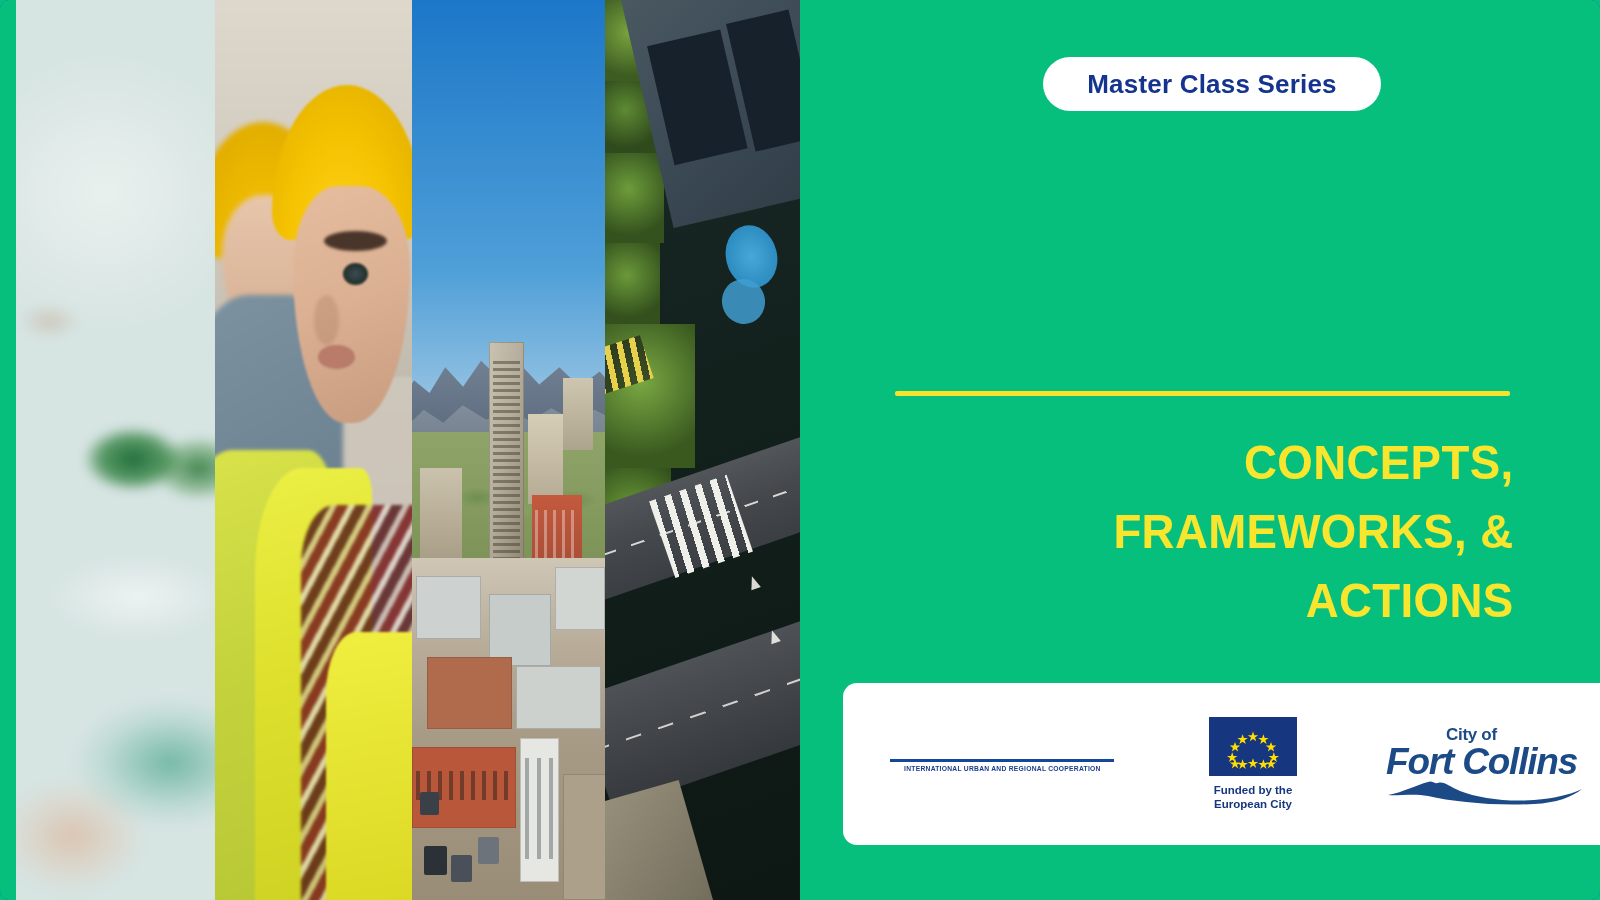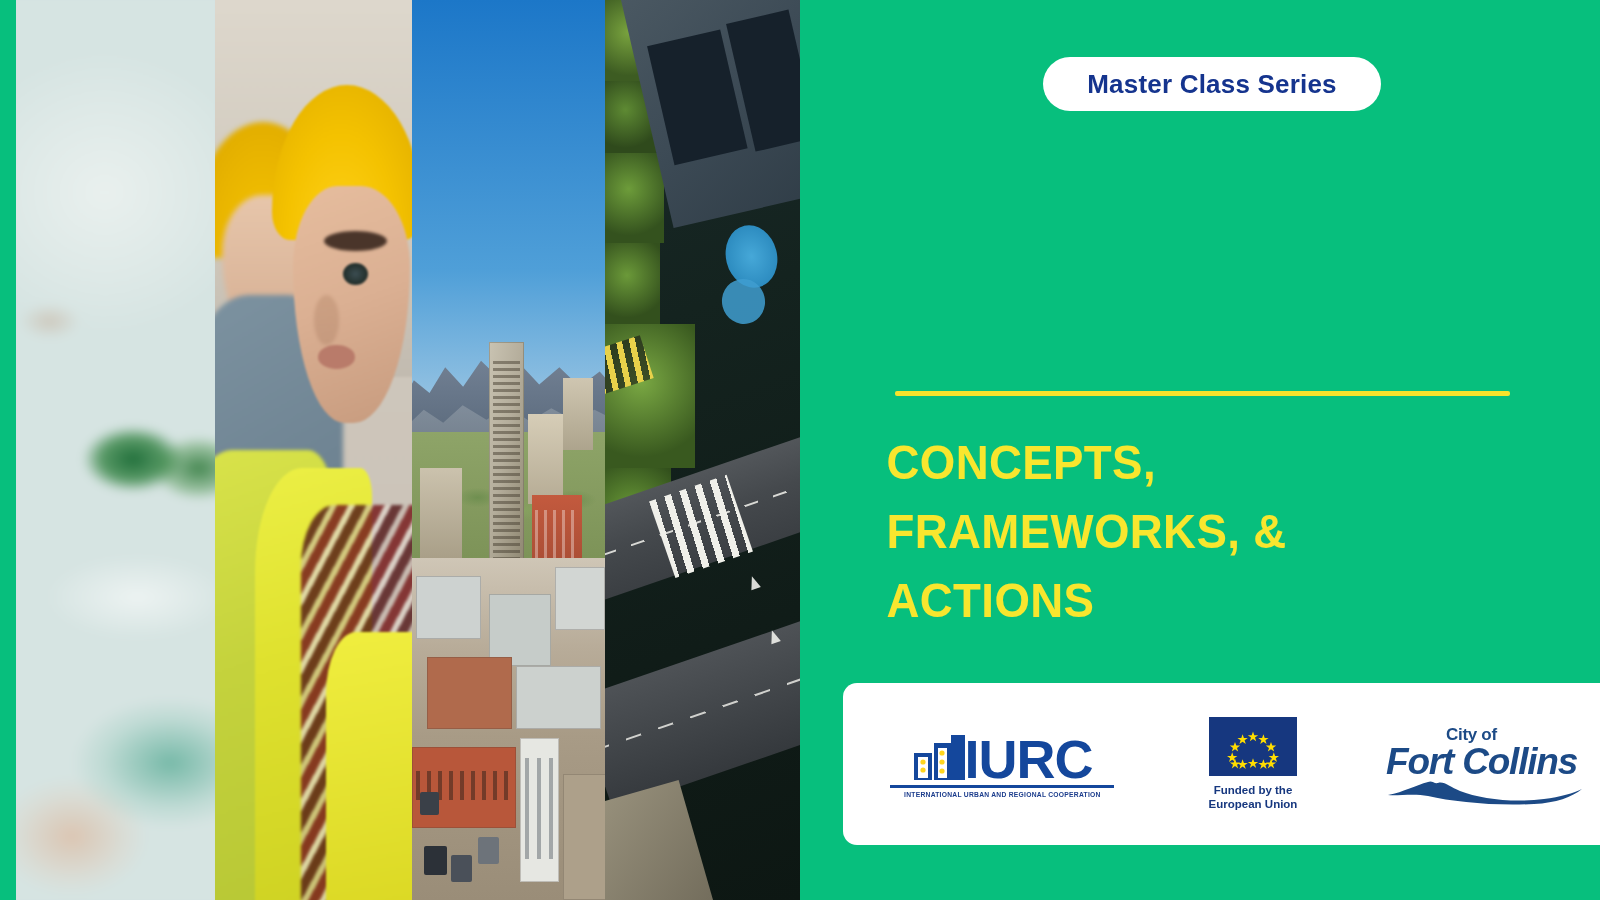--- a/index.html
+++ b/index.html
@@ -1,21 +1,21 @@
 <!DOCTYPE html>
 <html><head>
 <meta charset="utf-8">
 <style>
   * { margin:0; padding:0; box-sizing:border-box; }
   html, body { width:1600px; height:900px; overflow:hidden; }
   body {
     font-family:"Liberation Sans", sans-serif;
     background:#07bf7d;
   }
-  .poster { position:relative; width:1600px; height:900px; overflow:hidden; background:#1d4ed8; }
+  .poster { position:relative; width:1600px; height:900px; overflow:hidden; background:#1d4ed8;border-radius:9px; }
 
   
   .strips { position:absolute; left:0; top:0; width:800px; height:900px; display:flex; }
   .strip { position:relative; height:100%; overflow:hidden; }
   .strip-edge { width:16px; background:#07bf7d; }
   .s1 { width:199px; }
   .s2 { width:197px; }
   .s3 { width:193px; }
   .s4 { width:195px; }
 
@@ -175,21 +175,21 @@
 
   .title { position:absolute; left:870px; top:155px; width:660px; text-align:center; }
   .title-line {
     color:#ffffff; font-weight:bold; font-size:50px; line-height:66px;
     letter-spacing:.5px; text-transform:uppercase;
     transform:scaleX(.93); transform-origin:center;
   }
 
   .divider { position:absolute; left:895px; top:391px; width:615px; height:5px; background:#f7e32b; border-radius:2px; }
 
-  .subtitle { position:absolute; left:870px; top:428px; width:660px; text-align:left; }
+  .subtitle { position:absolute; left:870px; top:428px; width:660px; text-align:right; }
   .subtitle-line {
     color:#f8e62e; font-weight:bold; font-size:48px; line-height:69px;
     letter-spacing:.4px; text-transform:uppercase;
     transform:scaleX(.95); transform-origin:center;
   }
 
   
   .logobar {
     position:absolute; left:843px; top:683px; width:775px; height:162px;
     background:#ffffff; border-radius:14px;
@@ -315,35 +315,20 @@
   <div class="subtitle">
     <div class="subtitle-line">CONCEPTS,</div>
     <div class="subtitle-line">FRAMEWORKS, &amp;</div>
     <div class="subtitle-line">ACTIONS</div>
   </div>
 
   <div class="logobar">
 
     <div class="logo-slot slot-iurc">
       <div class="iurc-wrap">
-        <div class="iurc-main">
-          <svg class="iurc-mark" viewBox="0 0 56 52">
-            <rect x="2" y="22" width="18" height="27" fill="#14479c"></rect>
-            <rect x="6" y="26" width="10" height="21" fill="#ffffff"></rect>
-            <rect x="22" y="12" width="17" height="37" fill="#14479c"></rect>
-            <rect x="26" y="17" width="9" height="30" fill="#ffffff"></rect>
-            <rect x="39" y="4" width="14" height="45" fill="#14479c"></rect>
-            <circle cx="11" cy="31" r="2.6" fill="#ffd61f"></circle>
-            <circle cx="11" cy="39" r="2.6" fill="#ffd61f"></circle>
-            <circle cx="30" cy="22" r="2.6" fill="#ffd61f"></circle>
-            <circle cx="30" cy="31" r="2.6" fill="#ffd61f"></circle>
-            <circle cx="30" cy="40" r="2.6" fill="#ffd61f"></circle>
-          </svg>
-          <div class="iurc-letters">IURC</div>
-        </div>
         <div class="iurc-underline"></div>
         <div class="iurc-tag">INTERNATIONAL URBAN AND REGIONAL COOPERATION</div>
       </div>
     </div>
 
     <div class="logo-slot slot-eu">
       <div class="eu-flag">
         <svg viewBox="0 0 88 59" width="88" height="59">
           <g fill="#ffdd00">
             <polygon points="44,14.5 45.3,18.2 49.2,18.2 46,20.5 47.2,24.2 44,21.9 40.8,24.2 42,20.5 38.8,18.2 42.7,18.2"></polygon>
@@ -356,21 +341,21 @@
             <polygon points="33.6,49.2 34.9,52.9 38.8,52.9 35.6,55.2 36.8,58.9 33.6,56.6 30.4,58.9 31.6,55.2 28.4,52.9 32.3,52.9" transform="translate(0,-7)"></polygon>
             <polygon points="26,45.7 27.3,49.4 31.2,49.4 28,51.7 29.2,55.4 26,53.1 22.8,55.4 24,51.7 20.8,49.4 24.7,49.4" transform="translate(0,-4)"></polygon>
             <polygon points="23.2,35.3 24.5,39 28.4,39 25.2,41.3 26.4,45 23.2,42.7 20,45 21.2,41.3 18,39 21.9,39"></polygon>
             <polygon points="26,24.9 27.3,28.6 31.2,28.6 28,30.9 29.2,34.6 26,32.3 22.8,34.6 24,30.9 20.8,28.6 24.7,28.6"></polygon>
             <polygon points="33.6,17.3 34.9,21 38.8,21 35.6,23.3 36.8,27 33.6,24.7 30.4,27 31.6,23.3 28.4,21 32.3,21"></polygon>
           </g>
         </svg>
       </div>
       <div class="eu-text">
         <div>Funded by the</div>
-        <div>European Union</div>
+        <div>European City</div>
       </div>
     </div>
 
     <div class="logo-slot slot-fc">
       <div class="fc-wrap">
         <div class="fc-city">City of</div>
         <div class="fc-main">Fort Collins</div>
         <svg class="fc-swoosh" viewBox="0 0 200 26">
           <path d="M4,16 C20,13 32,6 44,3 C48,1 50,5 54,4 C60,2 66,8 76,12 C96,20 130,24 160,20 C176,18 190,14 198,10 C188,18 172,24 150,25 C110,27 70,23 44,17 C30,14 14,17 4,16 Z" fill="#1c4a86"></path>
         </svg>

